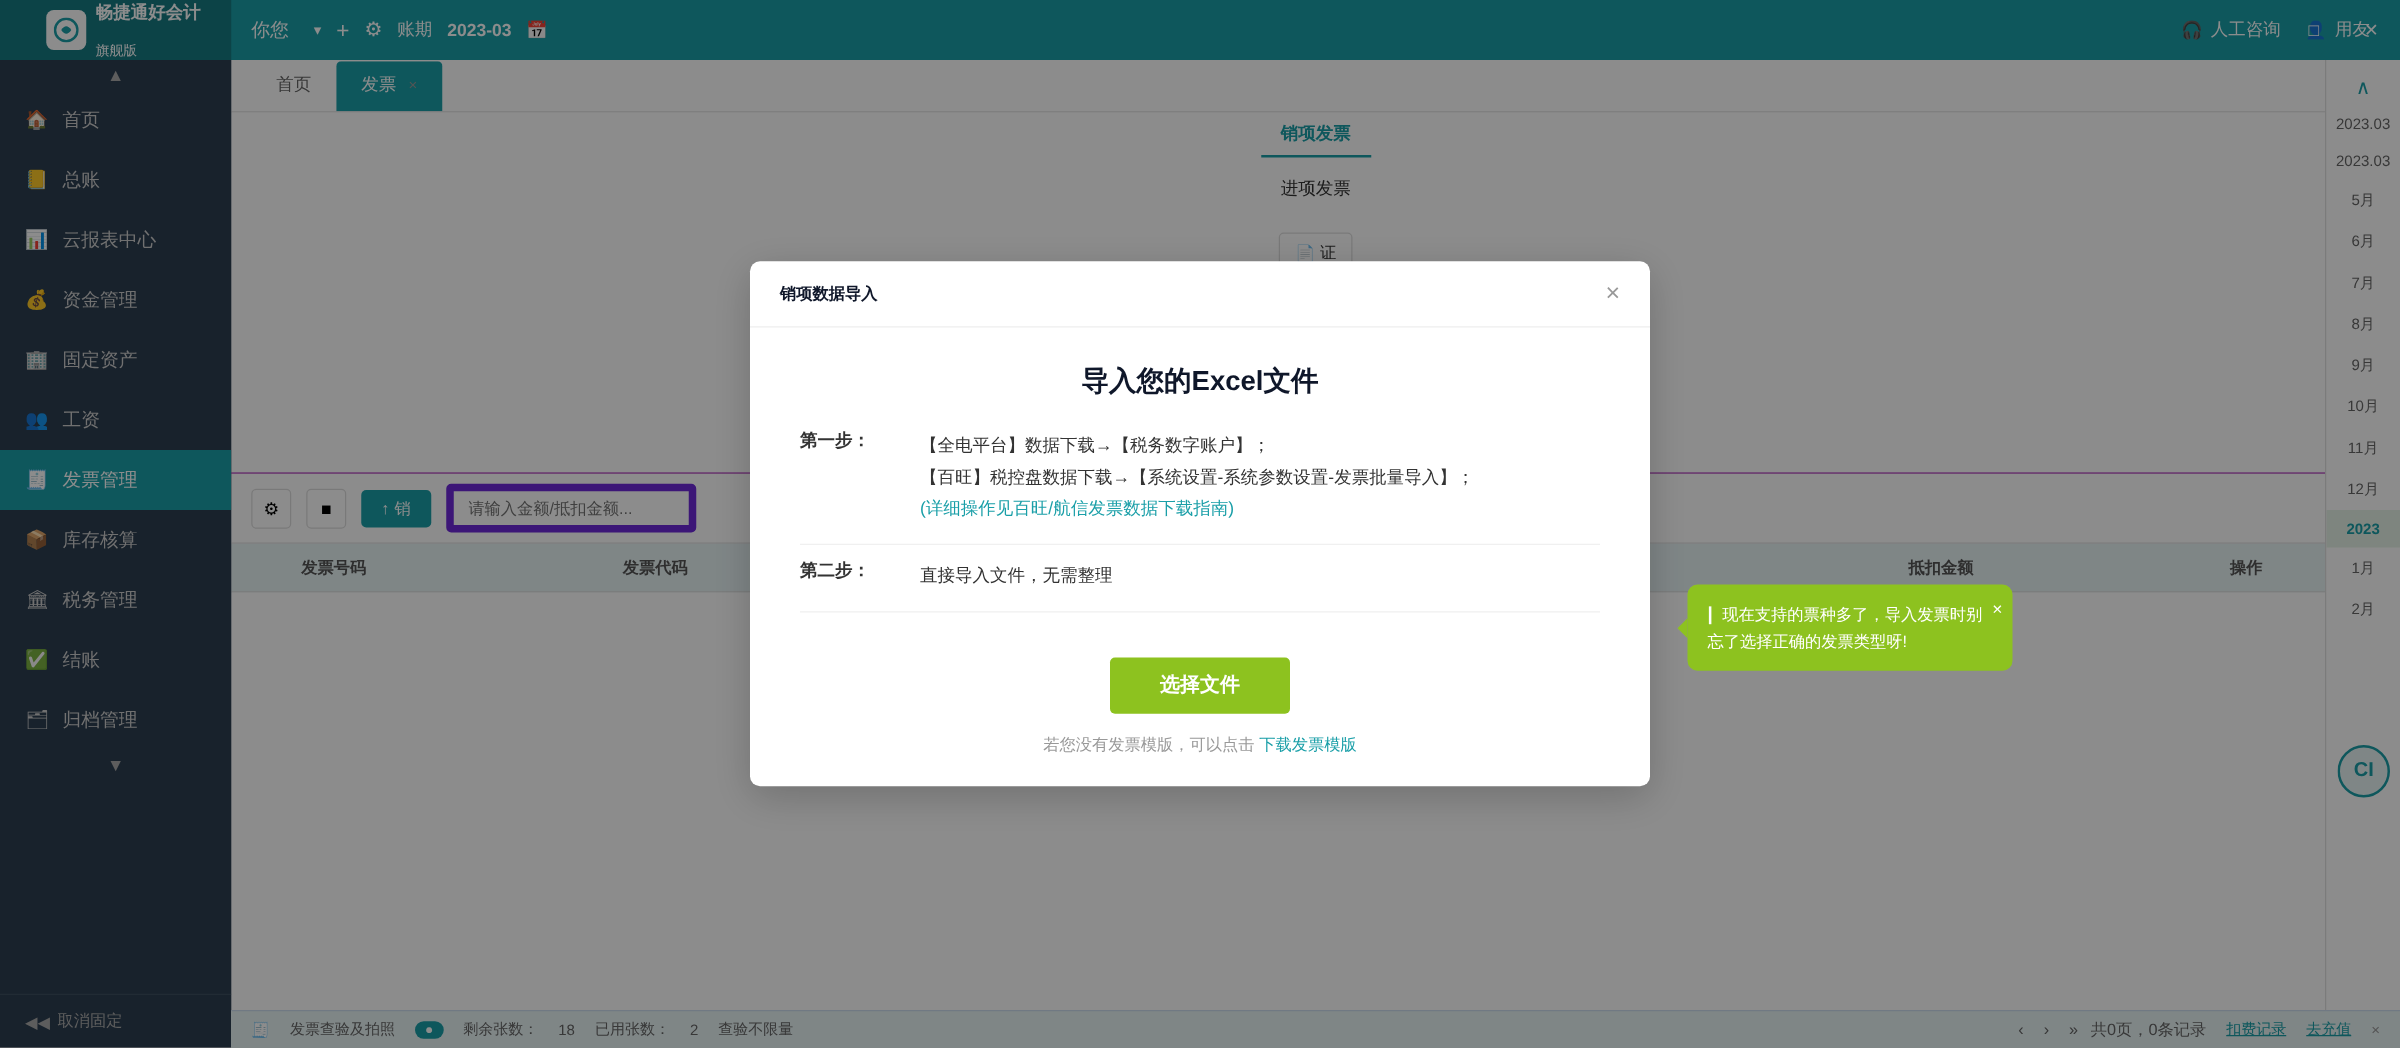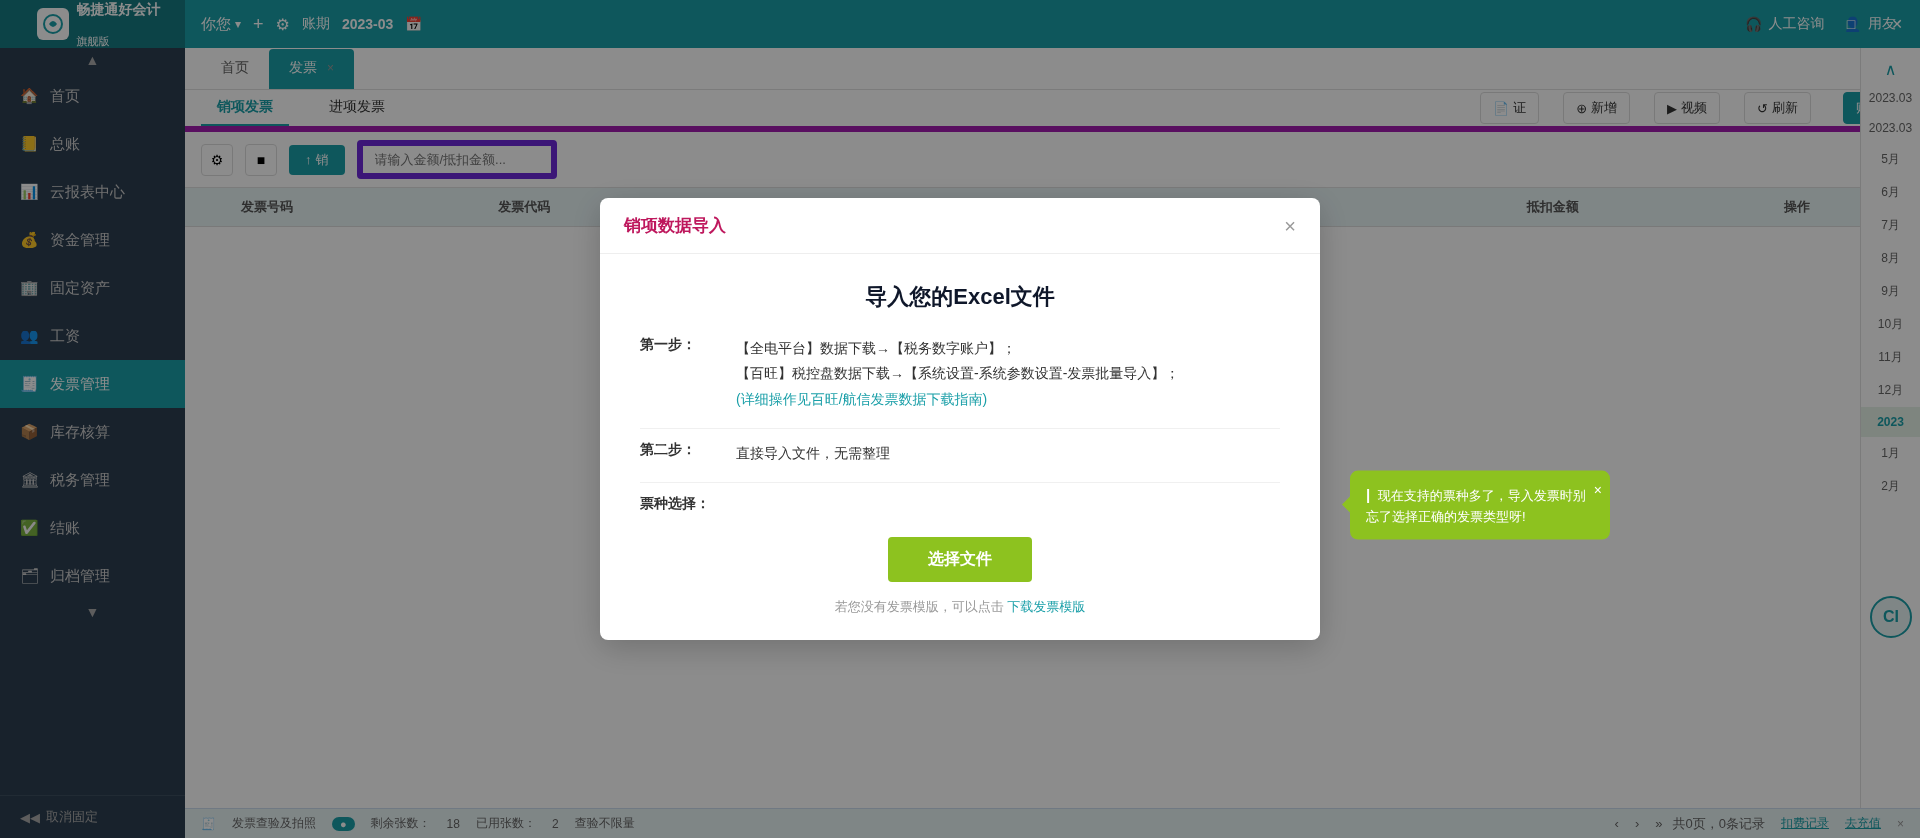--- a/index.html
+++ b/index.html
@@ -15,21 +15,21 @@
       display: flex; align-items: center; justify-content: center; flex-shrink: 0; padding-left: 12px;
     }
     .logo-icon {
       width: 32px; height: 32px; background: #fff; border-radius: 6px;
       display: flex; align-items: center; justify-content: center; margin-right: 8px;
     }
     .logo-icon svg { width: 20px; height: 20px; }
     .logo-text { color: #fff; font-size: 14px; font-weight: bold; line-height: 1.3; }
     .logo-sub { font-size: 11px; font-weight: normal; margin-top: 16px; }
     .header-middle { flex: 1; display: flex; align-items: center; padding: 0 16px; gap: 12px; }
-    .company-selector { color: #fff; font-size: 15px; display: flex; align-items: center; gap: 4px; cursor: pointer; }
+    .company-selector { color: #fff; font-size: 15px; display: flex; align-items: center; gap: 20px; cursor: pointer; }
     .header-right { display: flex; align-items: center; gap: 20px; padding-right: 24px; color: #fff; font-size: 14px; }
     .header-right-item { display: flex; align-items: center; gap: 6px; cursor: pointer; }
 
     
     .sidebar {
       position: fixed; top: 48px; left: 0; bottom: 0; width: 185px;
       background: #2c3e50; display: flex; flex-direction: column; z-index: 90;
       overflow-y: auto;
     }
     .sidebar-item {
@@ -55,21 +55,21 @@
     .tab-item {
       padding: 10px 20px; cursor: pointer; font-size: 14px; color: #666;
       border-bottom: 2px solid transparent; white-space: nowrap;
     }
     .tab-item.active { color: #fff; background: #1a9fa8; border-radius: 4px 4px 0 0; }
     .tab-item .tab-close { margin-left: 6px; color: #999; font-size: 12px; }
 
     
     .toolbar {
       display: flex; align-items: center; background: #fff;
-      padding: 8px 16px; gap: 24px; border-bottom: 6px solid #a21caf;
+      padding: 8px 16px; gap: 8px; border-bottom: 1px solid #a21caf; flex-direction: column;
     }
     .toolbar-btn {
       display: flex; align-items: center; gap: 4px; padding: 6px 12px;
       border: 1px solid #ddd; border-radius: 4px; cursor: pointer;
       font-size: 13px; color: #333; background: #fff;
     }
     .toolbar-btn.primary { background: #1a9fa8; color: #fff; border-color: #1a9fa8; }
     .sub-tab { padding: 8px 16px; cursor: pointer; font-size: 14px; color: #333; border-bottom: 2px solid transparent; }
     .sub-tab.active { color: #1a9fa8; border-bottom-color: #1a9fa8; font-weight: bold; }
     .spacer { flex: 1; }
@@ -133,21 +133,21 @@
       align-items: center; justify-content: center;
     }
     .modal {
       background: #fff; border-radius: 8px; width: 720px;
       box-shadow: 0 8px 32px rgba(0,0,0,0.2); overflow: visible; position: relative;
     }
     .modal-header {
       display: flex; align-items: center; justify-content: space-between;
       padding: 16px 24px; border-bottom: 1px solid #eee;
     }
-    .modal-title { font-size: 17px; font-weight: bold; color: #be185d; font-family: Liberation Mono, monospace; }
+    .modal-title { font-size: 13px; font-weight: bold; color: #0f172a; font-family: Liberation Mono, monospace; }
     .modal-close { cursor: pointer; color: #999; font-size: 20px; line-height: 1; }
     .modal-body { padding: 28px 40px 24px; }
     .modal-subtitle {
       text-align: center; font-size: 22px; font-weight: bold; color: #0f172a;
       margin-bottom: 24px;
     }
     .step-row { display: flex; margin-bottom: 16px; gap: 28px; }
     .step-label { font-size: 14px; color: #333; font-weight: bold; white-space: nowrap; margin-right: 8px; min-width: 60px; }
     .step-content { font-size: 14px; color: #333; line-height: 1.8; }
     .step-link { color: #1a9fa8; cursor: pointer; }
@@ -428,21 +428,20 @@
       <div class="divider"></div>
 
       <div class="step-row">
         <span class="step-label">第二步：</span>
         <span class="step-content">直接导入文件，无需整理</span>
       </div>
 
       <div class="divider"></div>
 
       <div class="step-row" style="position:relative;">
-        <span class="step-label">票种选择：</span>
 
         <div class="tooltip-bubble" style="top: 55%; right: -330px;">
           <span class="tooltip-close">×</span>
           <span style="font-weight:bold; font-size:15px; margin-right:4px;">|</span>
           <span>现在支持的票种多了，导入发票时别忘了选择正确的发票类型呀!</span>
         </div>
       </div>
 
       <div style="text-align:center; margin-top:20px;">
         <button class="select-file-btn">选择文件</button>

